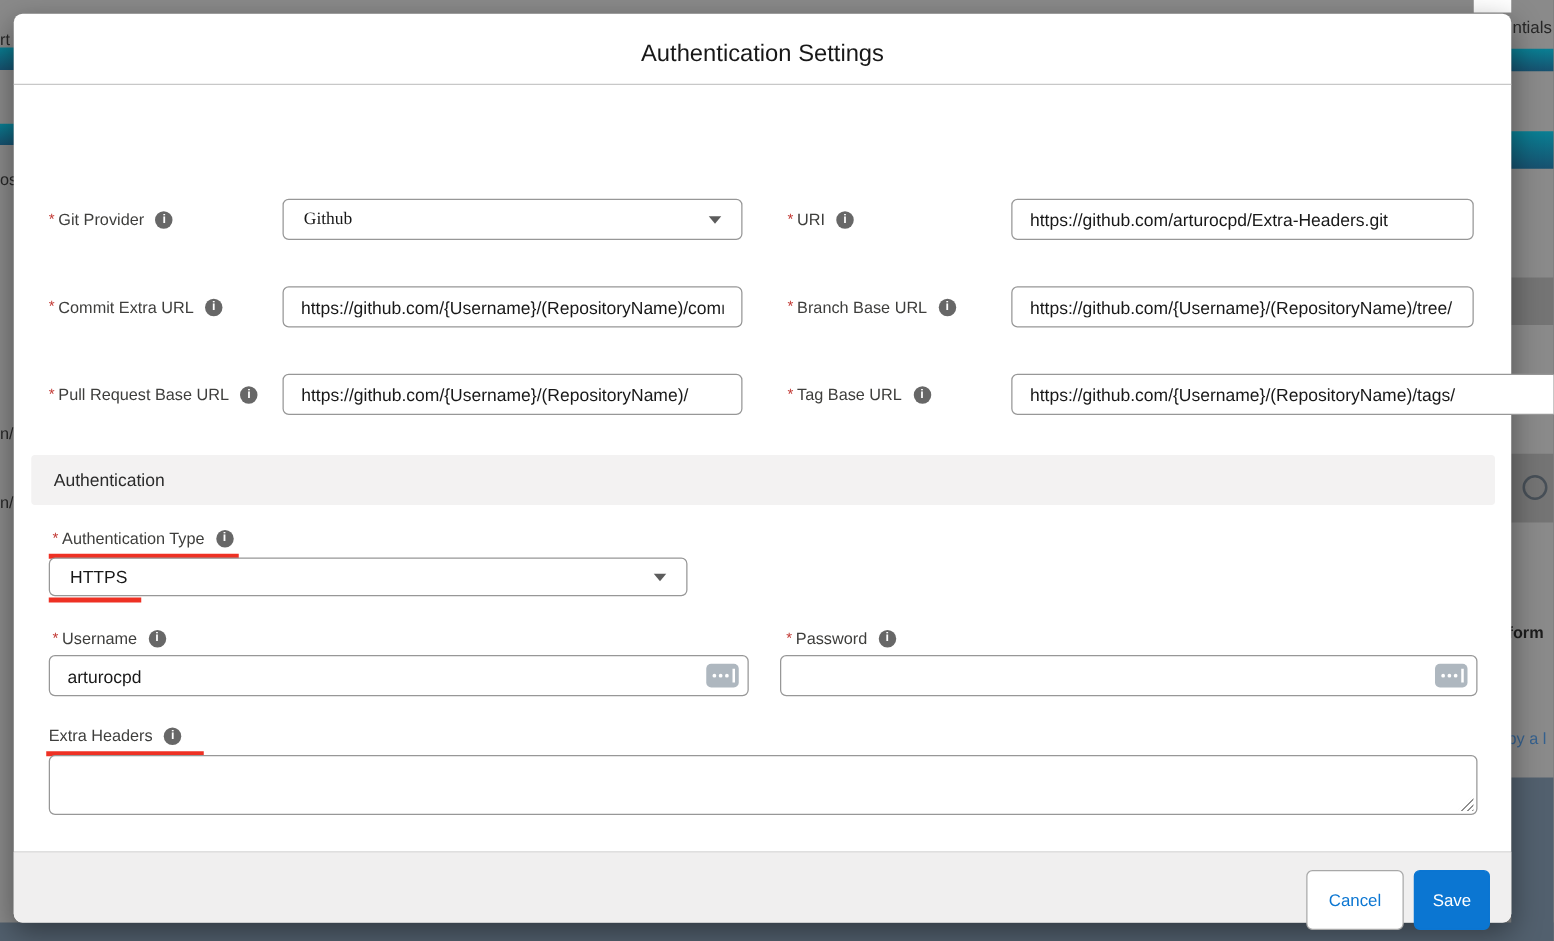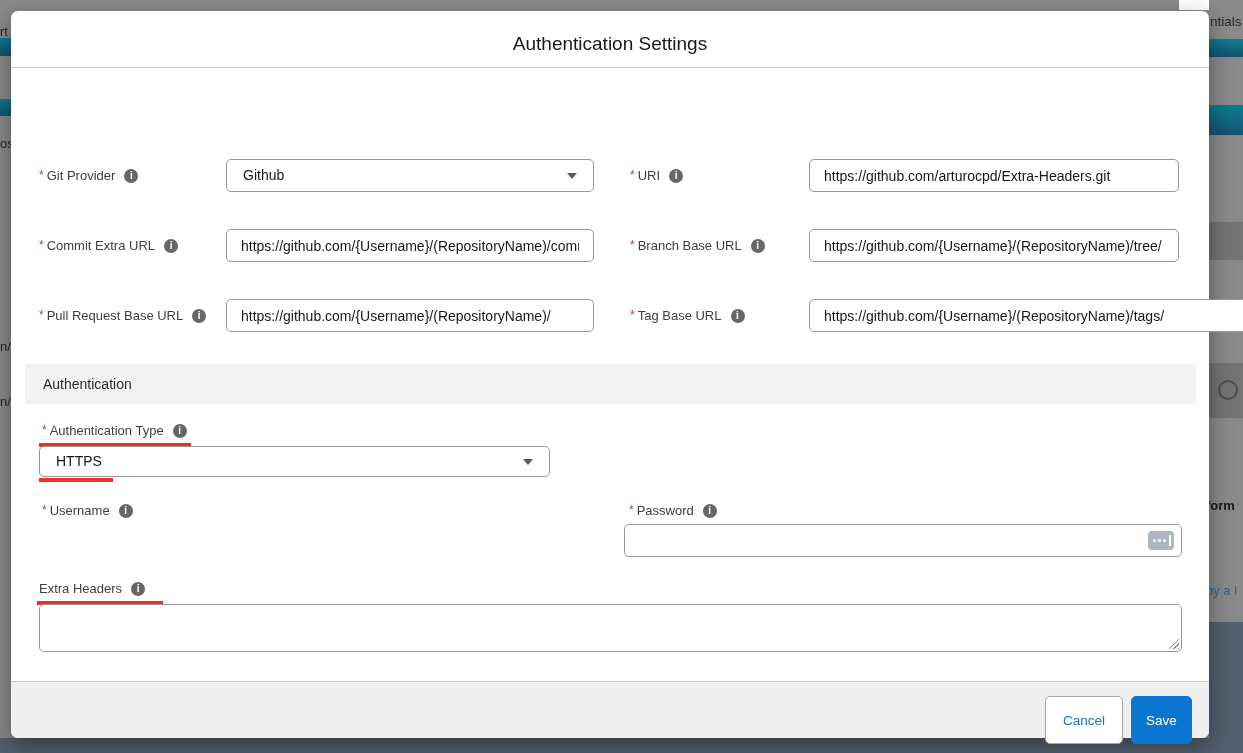--- a/index.html
+++ b/index.html
@@ -92,21 +92,21 @@
     <div class="modal-header">
       <h1 class="modal-title">Authentication Settings</h1>
     </div>
 
 
     <div class="field-label row-label" style="left:28px;top:148px;">
       <span class="req">*</span>
       <span>Git Provider</span>
       <span class="info-icon">i</span>
     </div>
-    <div class="combobox" style="left:215px;top:148px;width:368px;">
+    <div class="combobox" style="left:215px;top:148px;width:368px;font-family:Liberation Serif, serif;">
       <span>Github</span>
       <span class="chev"></span>
     </div>
 
     <div class="field-label row-label" style="left:619px;top:148px;">
       <span class="req">*</span>
       <span>URI</span>
       <span class="info-icon">i</span>
     </div>
     <input class="text-input no-btn" style="left: 798px; top: 148px; width: 370px;" value="https://github.com/arturocpd/Extra-Headers.git">
@@ -151,20 +151,29 @@
       <span>HTTPS</span>
       <span class="chev" style="top:12px;"></span>
     </div>
     <div class="annotation" style="left:28px;top:467px;width:74px;"></div>
 
     <div class="field-label" style="left:31px;top:492px;">
       <span class="req">*</span>
       <span>Username</span>
       <span class="info-icon">i</span>
     </div>
+    <div class="input-wrap" style="left:28px;top:513px;width:560px;height:33px;">
+      <input class="text-input" value="arturocpd" style="">
+      <span class="autofill-btn">
+        <span class="dot"></span>
+          <span class="dot"></span>
+          <span class="dot"></span>
+          <span class="bar"></span>
+      </span>
+    </div>
 
     <div class="field-label" style="left:618px;top:492px;">
       <span class="req">*</span>
       <span>Password</span>
       <span class="info-icon">i</span>
     </div>
     <div class="input-wrap" style="left:613px;top:513px;width:558px;height:33px;">
       <input class="text-input" value="" style="">
       <span class="autofill-btn">
         <span class="dot"></span>

